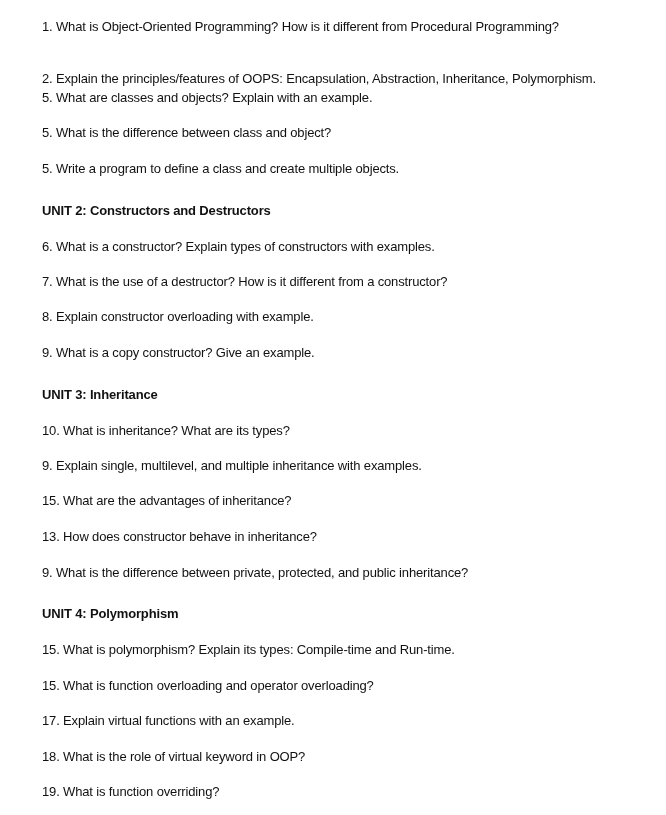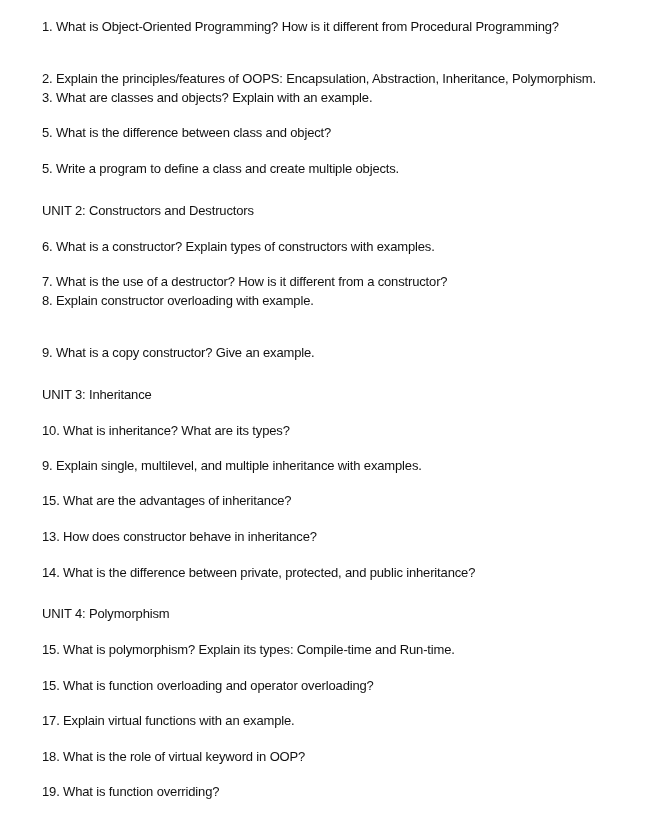--- a/index.html
+++ b/index.html
@@ -1,40 +1,40 @@
 <!DOCTYPE html>
 <html><head>
 <meta charset="utf-8">
 <style>
   html, body { margin: 0; padding: 0; background: #ffffff; }
   body { width: 666px; height: 815px; overflow: hidden; position: relative;
          font-family: "Liberation Sans", sans-serif; color: #111111; }
   .line { position: absolute; left: 11px; font-size: 13px; line-height: 18px;
           white-space: nowrap; letter-spacing: -0.15px; margin-left: 31px; }
-  .heading { font-weight: normal; }
+  .heading { font-weight: bold; }
 </style>
 </head>
 <body>
 
 <div>
   <div class="line" style="top:18px">1. What is Object-Oriented Programming? How is it different from Procedural Programming?</div>
   <div class="line" style="top:70px">2. Explain the principles/features of OOPS: Encapsulation, Abstraction, Inheritance, Polymorphism.</div>
-  <div class="line" style="top:89px">3. What are classes and objects? Explain with an example.</div>
+  <div class="line" style="top:89px">5. What are classes and objects? Explain with an example.</div>
   <div class="line" style="top:124px">5. What is the difference between class and object?</div>
   <div class="line" style="top:160px">5. Write a program to define a class and create multiple objects.</div>
   <div class="line heading" style="top:202px">UNIT 2: Constructors and Destructors</div>
   <div class="line" style="top:238px">6. What is a constructor? Explain types of constructors with examples.</div>
   <div class="line" style="top:273px">7. What is the use of a destructor? How is it different from a constructor?</div>
-  <div class="line" style="top:292px">8. Explain constructor overloading with example.</div>
+  <div class="line" style="top:308px">8. Explain constructor overloading with example.</div>
   <div class="line" style="top:344px">9. What is a copy constructor? Give an example.</div>
   <div class="line heading" style="top:386px">UNIT 3: Inheritance</div>
   <div class="line" style="top:422px">10. What is inheritance? What are its types?</div>
   <div class="line" style="top:457px">9. Explain single, multilevel, and multiple inheritance with examples.</div>
   <div class="line" style="top:492px">15. What are the advantages of inheritance?</div>
   <div class="line" style="top:528px">13. How does constructor behave in inheritance?</div>
-  <div class="line" style="top:564px">14. What is the difference between private, protected, and public inheritance?</div>
+  <div class="line" style="top:564px">9. What is the difference between private, protected, and public inheritance?</div>
   <div class="line heading" style="top:605px">UNIT 4: Polymorphism</div>
   <div class="line" style="top:641px">15. What is polymorphism? Explain its types: Compile-time and Run-time.</div>
   <div class="line" style="top:677px">15. What is function overloading and operator overloading?</div>
   <div class="line" style="top:712px">17. Explain virtual functions with an example.</div>
   <div class="line" style="top:748px">18. What is the role of virtual keyword in OOP?</div>
   <div class="line" style="top:783px">19. What is function overriding?</div>
 </div>
 
 </body></html>

